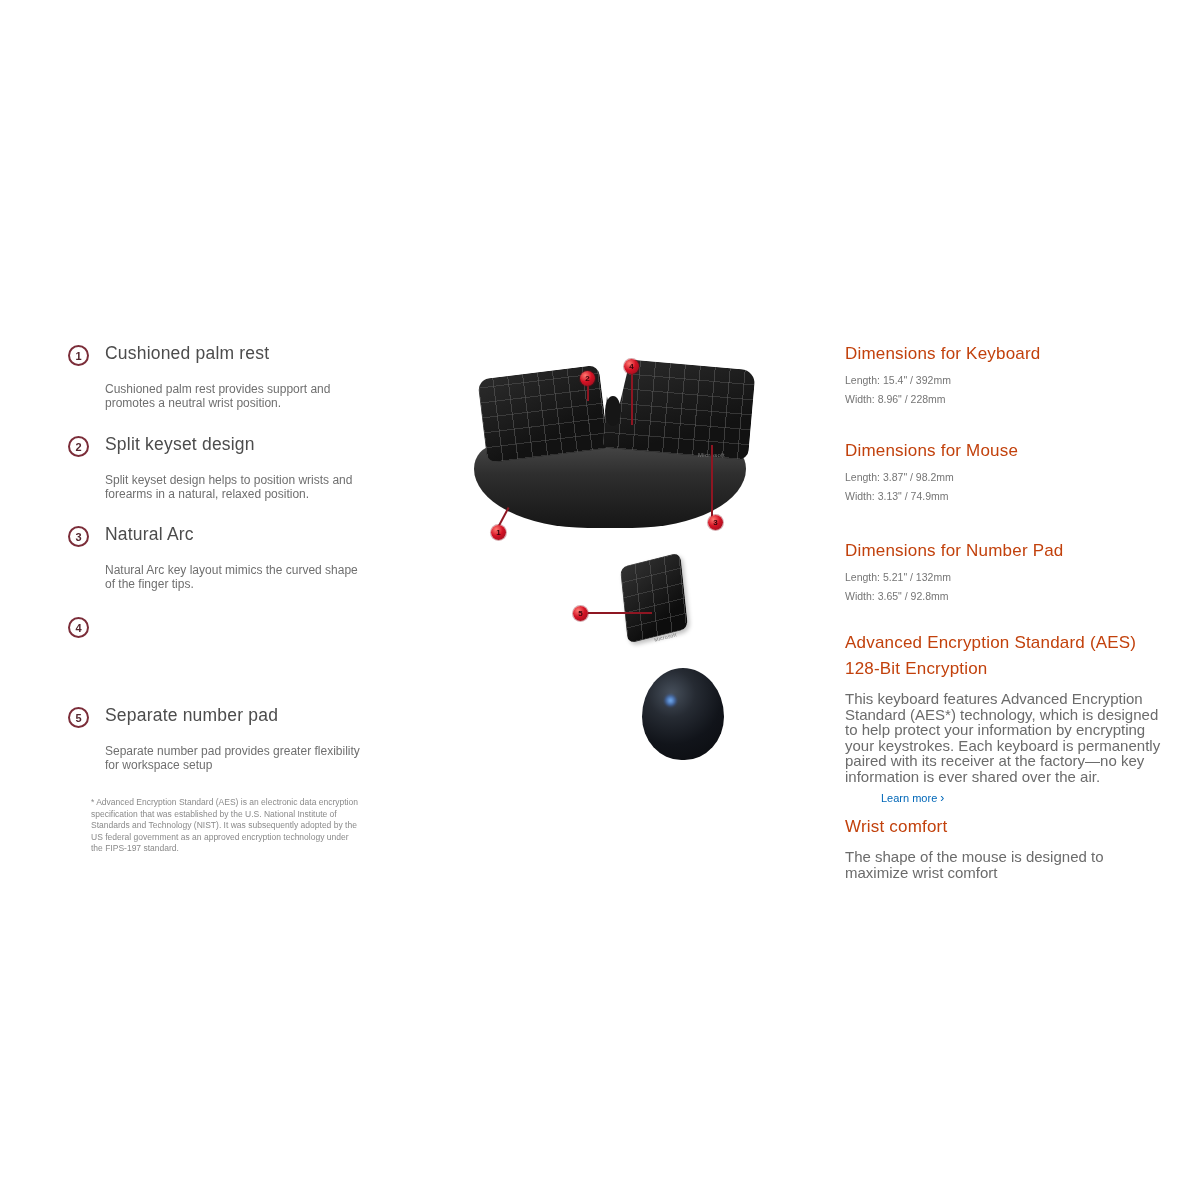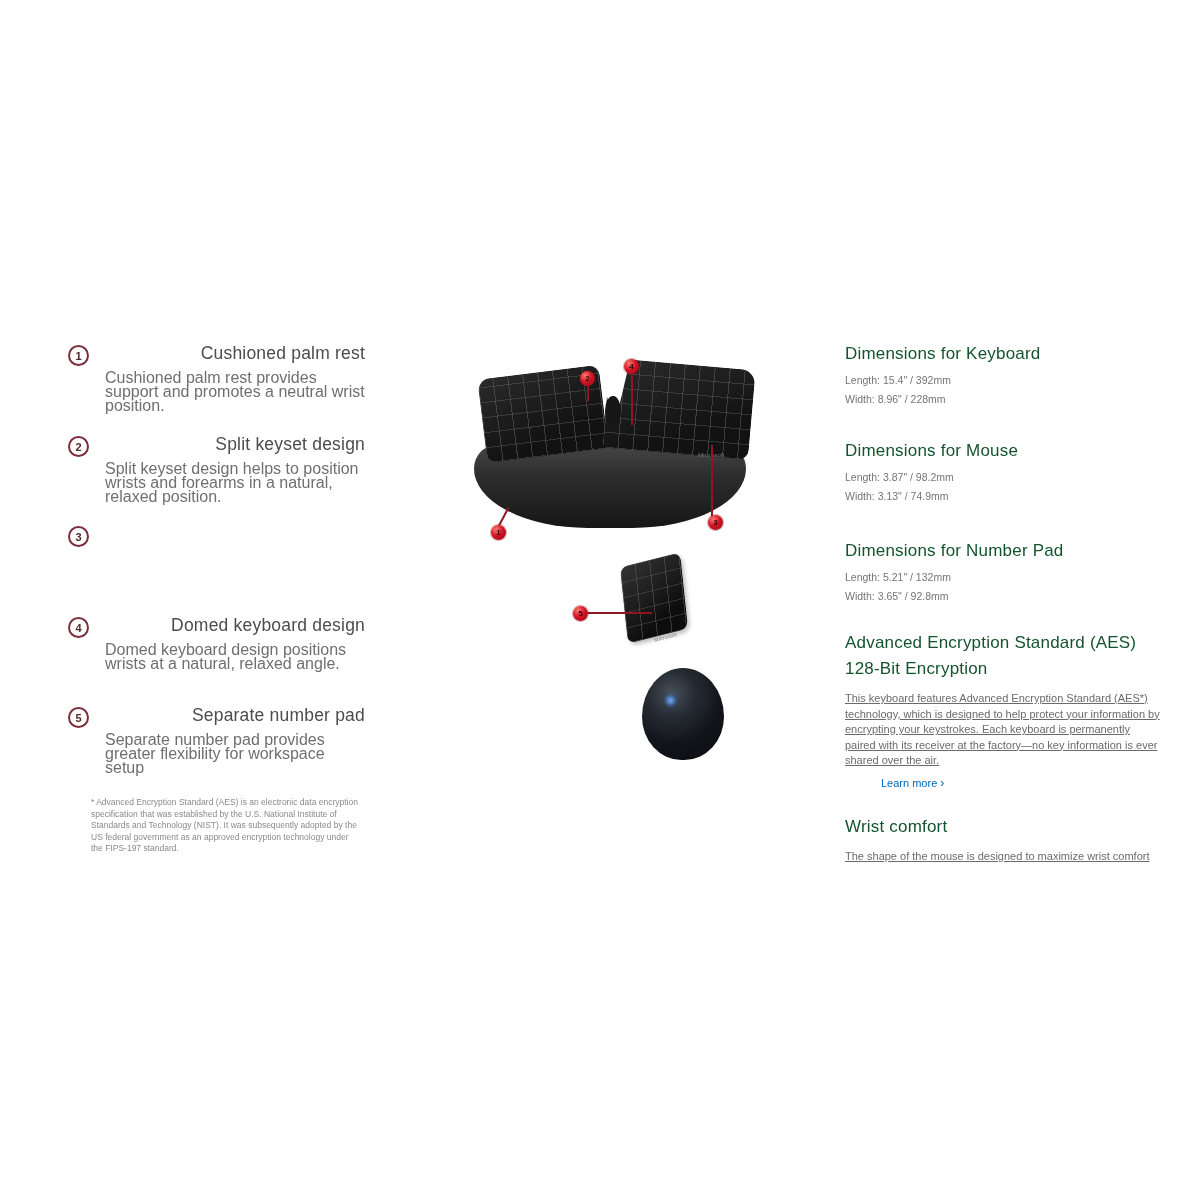--- a/index.html
+++ b/index.html
@@ -4,31 +4,31 @@
 <style>
   * { margin:0; padding:0; box-sizing:border-box; }
   html,body { width:1200px; height:1200px; background:#fff; font-family:"Liberation Sans", sans-serif; }
   .page { position:relative; width:1200px; height:1200px; background:#fff; overflow:hidden; }
 
   
   .feature { position:absolute; left:68px; width:315px; display:flex; gap:16px; }
   .fcircle { flex:0 0 auto; width:21px; height:21px; margin-top:2px; border-radius:50%;
              border:2px solid #7b2d39; color:#53262e; font-size:11px; font-weight:bold;
              display:flex; align-items:center; justify-content:center; }
-  .ftitle { font-size:17.5px; font-weight:400; color:#4c4c4c; letter-spacing:.2px;text-align:right; }
-  .fdesc  { margin-top:7px; font-size:16px; line-height:14px; color:#6f6f6f; width:260px; }
+  .ftitle { font-size:17.5px; font-weight:400; color:#4c4c4c; letter-spacing:.2px; }
+  .fdesc  { margin-top:18px; font-size:12px; line-height:14px; color:#6f6f6f; width:260px; }
   .footnote { position:absolute; left:91px; top:797px; width:268px; font-size:8.5px;
               line-height:11.5px; color:#8a8a8a; }
 
   
   .rcol { position:absolute; left:845px; top:0; width:330px; }
   .rsec { position:absolute; left:0; }
-  .rtitle { font-size:17px; font-weight:400; color:#14532d; letter-spacing:.2px; line-height:26px; }
+  .rtitle { font-size:17px; font-weight:400; color:#c2410c; letter-spacing:.2px; line-height:26px; }
   .rline { font-size:10.5px; color:#757575; margin-top:7px; }
-  .rbody { margin-top:9px; font-size:11px; line-height:15.5px; color:#6b6b6b; width:318px;text-decoration:underline; }
+  .rbody { margin-top:9px; font-size:15px; line-height:15.5px; color:#6b6b6b; width:318px; }
   .learnmore { display:inline-block; margin-top:7px; font-size:11px; color:#0067b8; cursor:pointer;margin-left:36px; }
   .learnmore .arrow { font-size:12px; margin-left:3px; color:#0067b8; }
 
   
   .kb { position:absolute; left:468px; top:350px; width:292px; height:200px; }
   .kb-palm { position:absolute; left:6px; top:96px; width:272px; height:82px;
              background:linear-gradient(180deg,#454545 0%,#2e2e2e 35%,#161616 100%);
              border-radius:26px 26px 55% 55% / 30px 30px 95% 95%; }
   .kb-keys { position:absolute; background-color:#131313;
              background-image:
@@ -94,30 +94,30 @@
     <div>
       <div class="ftitle">Split keyset design</div>
       <div class="fdesc">Split keyset design helps to position wrists and forearms in a natural, relaxed position.</div>
     </div>
   </div>
 
   <div class="feature" style="top:524px">
     <div class="fcircle">
       <span>3</span>
       </div>
+    <div>
+      <div class="ftitle">Natural Arc</div>
+      <div class="fdesc">Natural Arc key layout mimics the curved shape of the finger tips.</div>
+    </div>
   </div>
 
   <div class="feature" style="top:615px">
     <div class="fcircle">
       <span>4</span>
       </div>
-    <div>
-      <div class="ftitle">Domed keyboard design</div>
-      <div class="fdesc">Domed keyboard design positions wrists at a natural, relaxed angle.</div>
-    </div>
   </div>
 
   <div class="feature" style="top:705px">
     <div class="fcircle">
       <span>5</span>
       </div>
     <div>
       <div class="ftitle">Separate number pad</div>
       <div class="fdesc">Separate number pad provides greater flexibility for workspace setup</div>
     </div>

